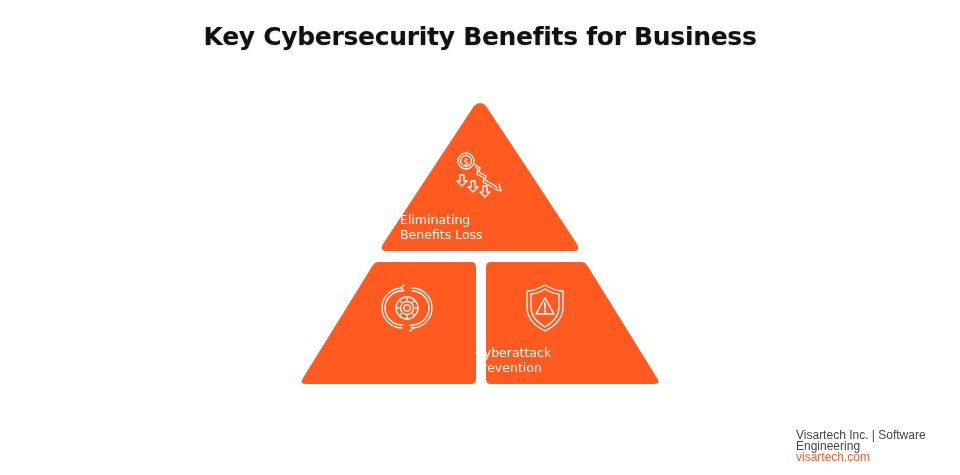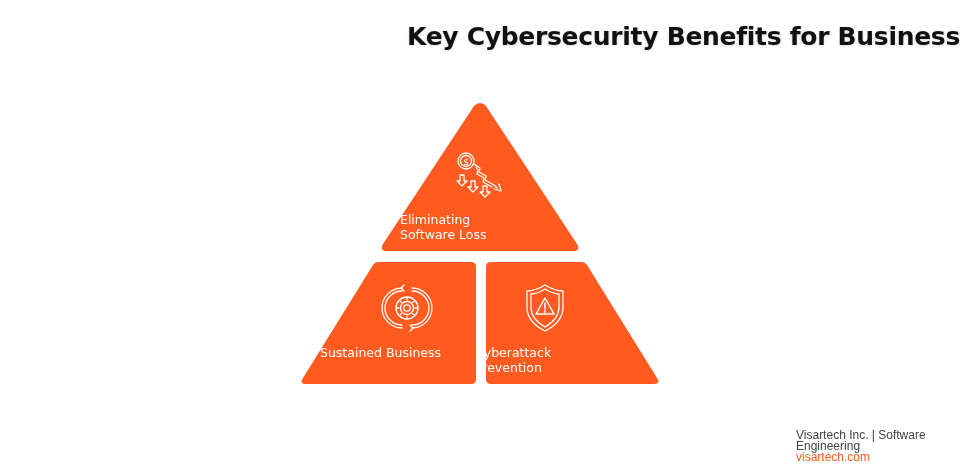--- a/index.html
+++ b/index.html
@@ -1,18 +1,18 @@
 <!DOCTYPE html>
 <html><head>
 <meta charset="utf-8">
 <style>
   html, body { margin:0; padding:0; }
   body { width:960px; height:475px; background:#ffffff; position:relative; overflow:hidden;
          font-family:"DejaVu Sans","Liberation Sans",sans-serif; }
-  .title { position:absolute; left:0; top:22px; width:960px; text-align:right;
+  .title { position:absolute; left:0; top:22px; width:960px; text-align:center;
            font-size:25px; font-weight:bold; color:#111111; letter-spacing:-0.3px;
            text-shadow:0 1px 3px rgba(0,0,0,0.15); }
   svg.pyr { position:absolute; left:0; top:0; }
   .label { position:absolute; color:#ffffff; font-size:12.5px; text-align:left; line-height:15px; }
   .footer { position:absolute; left:796px; top:430px; font-size:12px; line-height:11px; font-family:Liberation Sans, sans-serif; }
   .footer .co { color:#444444; }
   .footer .url { color:#ff5a1f; }
 </style>
 </head>
 <body>
@@ -56,25 +56,24 @@
     <path d="M545,285 Q535,291 527,291 L527,307 Q527,322 545,331 Q563,322 563,307 L563,291 Q555,291 545,285 Z"></path>
     <path d="M545,289 Q537,294 531,294 L531,307 Q531,319 545,327 Q559,319 559,307 L559,294 Q553,294 545,289 Z"></path>
     <path d="M545,298 L554,314 L536,314 Z" stroke-width="1.5"></path>
     <path d="M545,303 v6" stroke-width="1.6" stroke-linecap="round"></path>
     <circle cx="545" cy="311.5" r="0.6" fill="#fff"></circle>
   </g>
 </svg>
 
 <div class="label" style="left:400px; top:212px; width:160px;">
   <div>Eliminating</div>
-  <div>Software Loss</div>
+  <div>Benefits Loss</div>
 </div>
 
 <div class="label" style="left:320px; top:345px; width:160px;">
-  <div>Sustained Business</div>
 </div>
 
 <div class="label" style="left:475px; top:345px; width:160px;">
   <div>Cyberattack</div>
   <div>Prevention</div>
 </div>
 
 <div class="footer">
   <div class="co">Visartech Inc. | Software Engineering</div>
   <div class="url">visartech.com</div>

